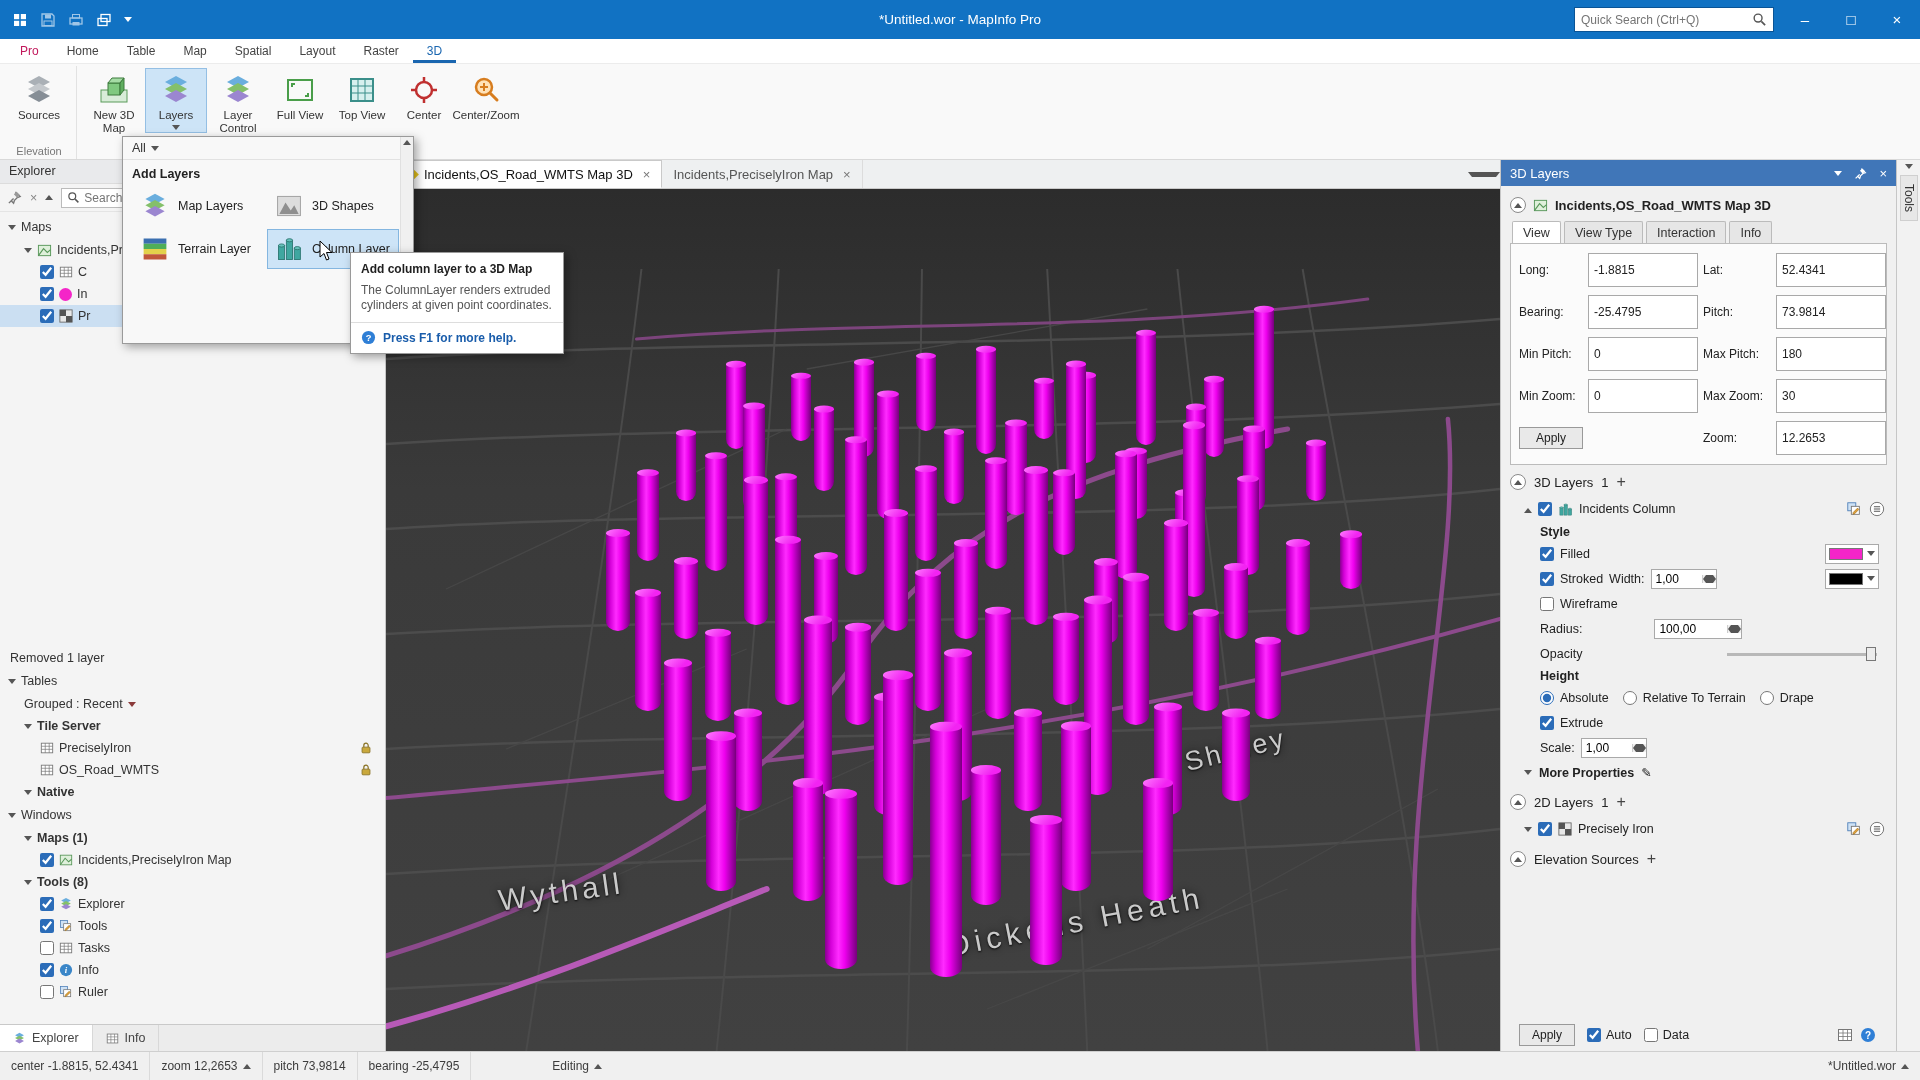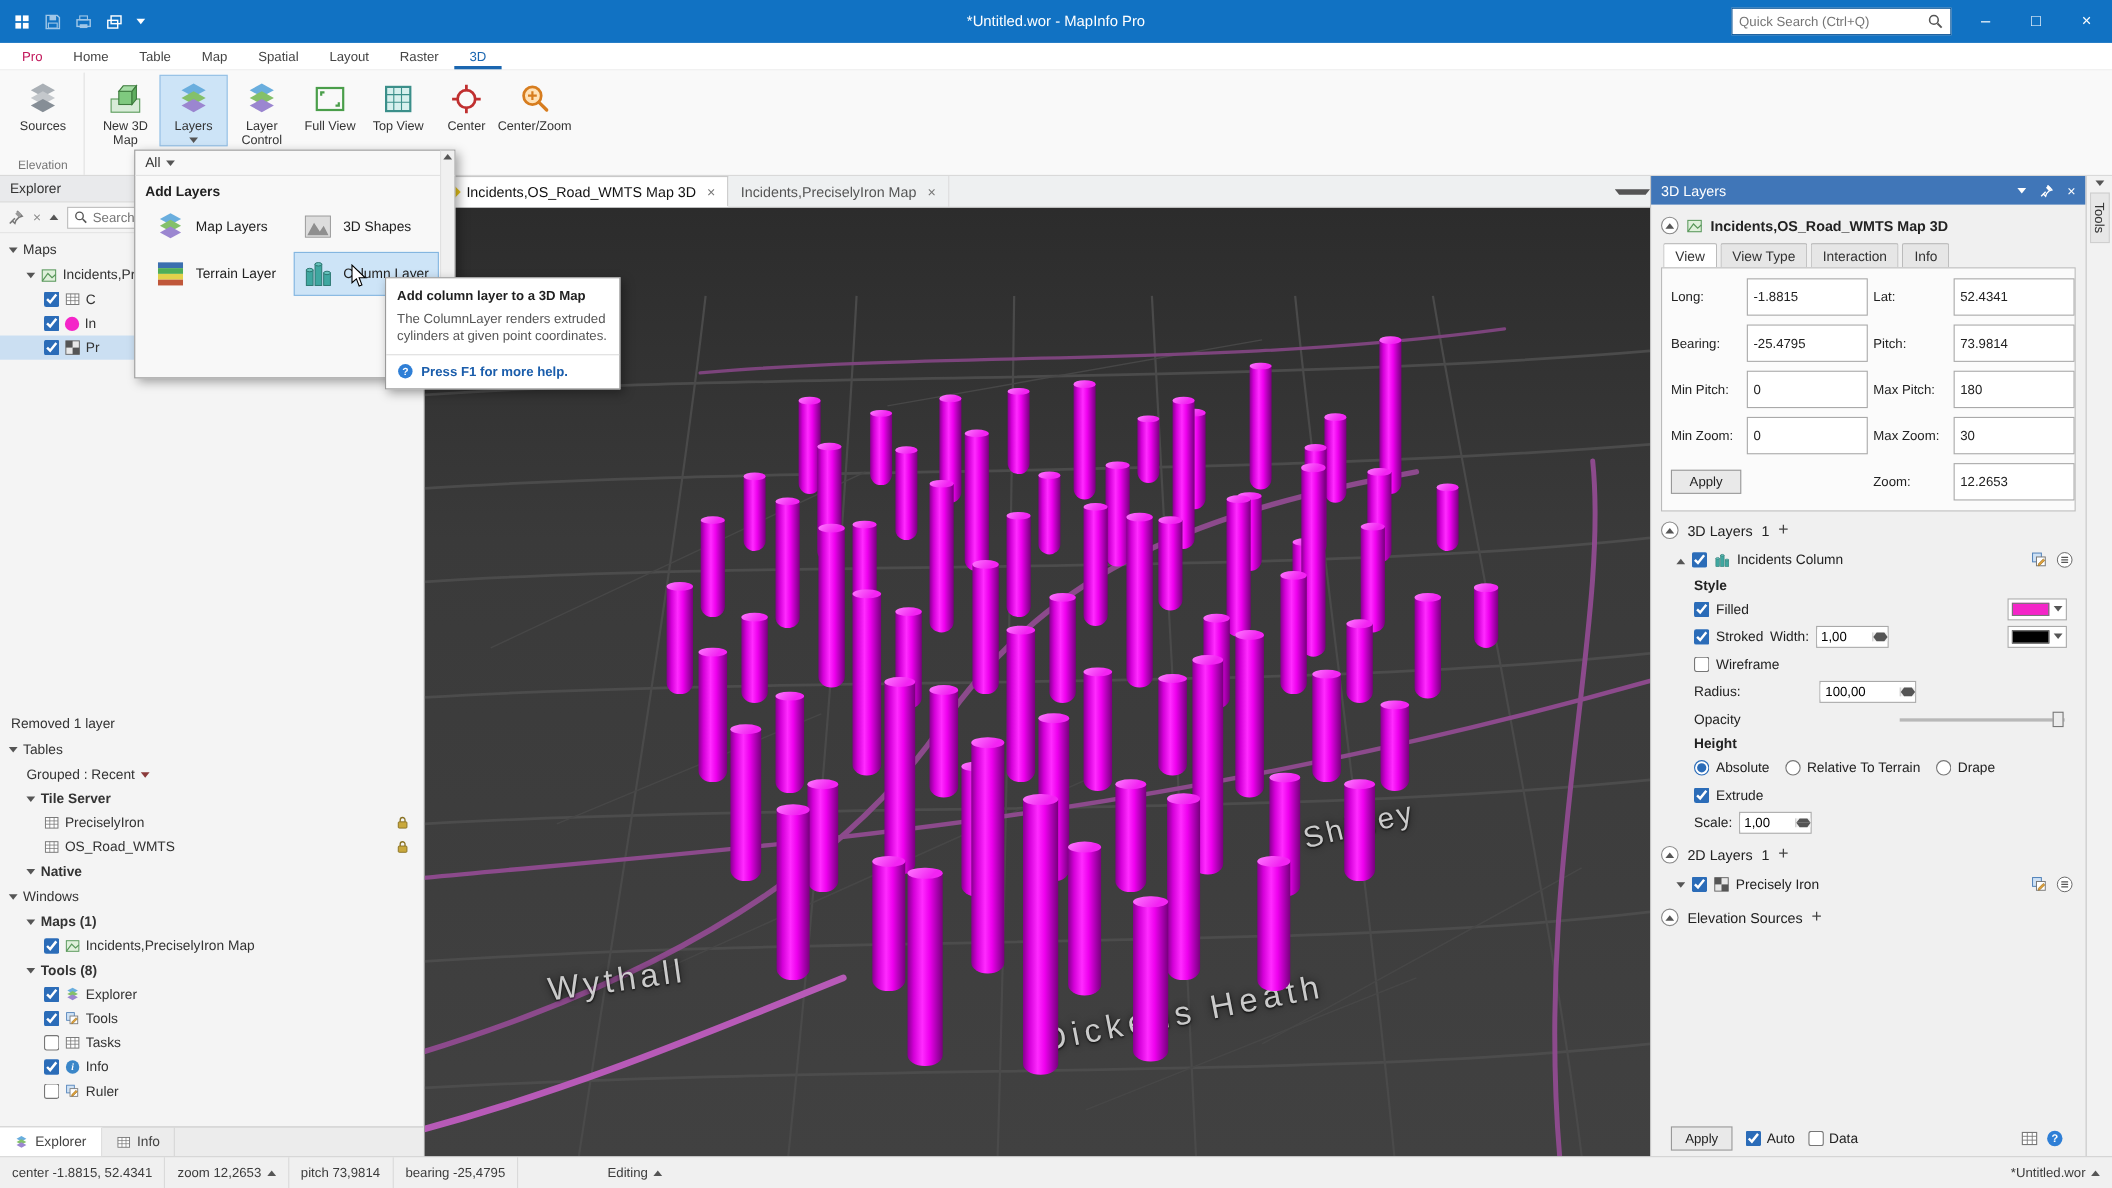--- a/index.html
+++ b/index.html
@@ -935,20 +935,25 @@
               <span>
                 <span class="tu"></span>
               </span>
               <span>
                 <span class="td"></span>
               </span>
             </span>
         </span>
       </div>
 
+      <div class="collap">
+        <span class="td"></span>
+        <span>More Properties</span>
+        <span style="font-weight:normal">✎</span>
+      </div>
 
       <div class="sech">
         <span class="circ">
             <span class="tu"></span>
           </span>
         <span>2D Layers</span>
         <span>1</span>
         <span class="plus">+</span>
       </div>
       <div class="layer-row">

